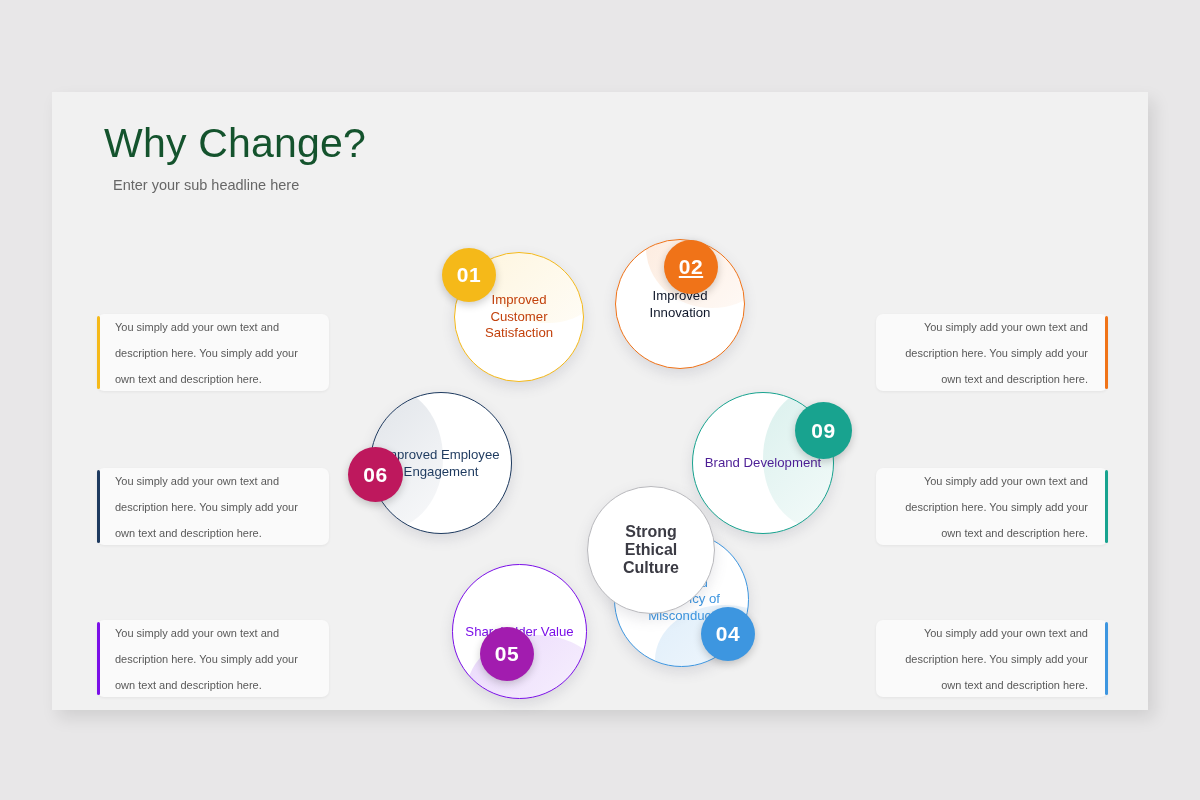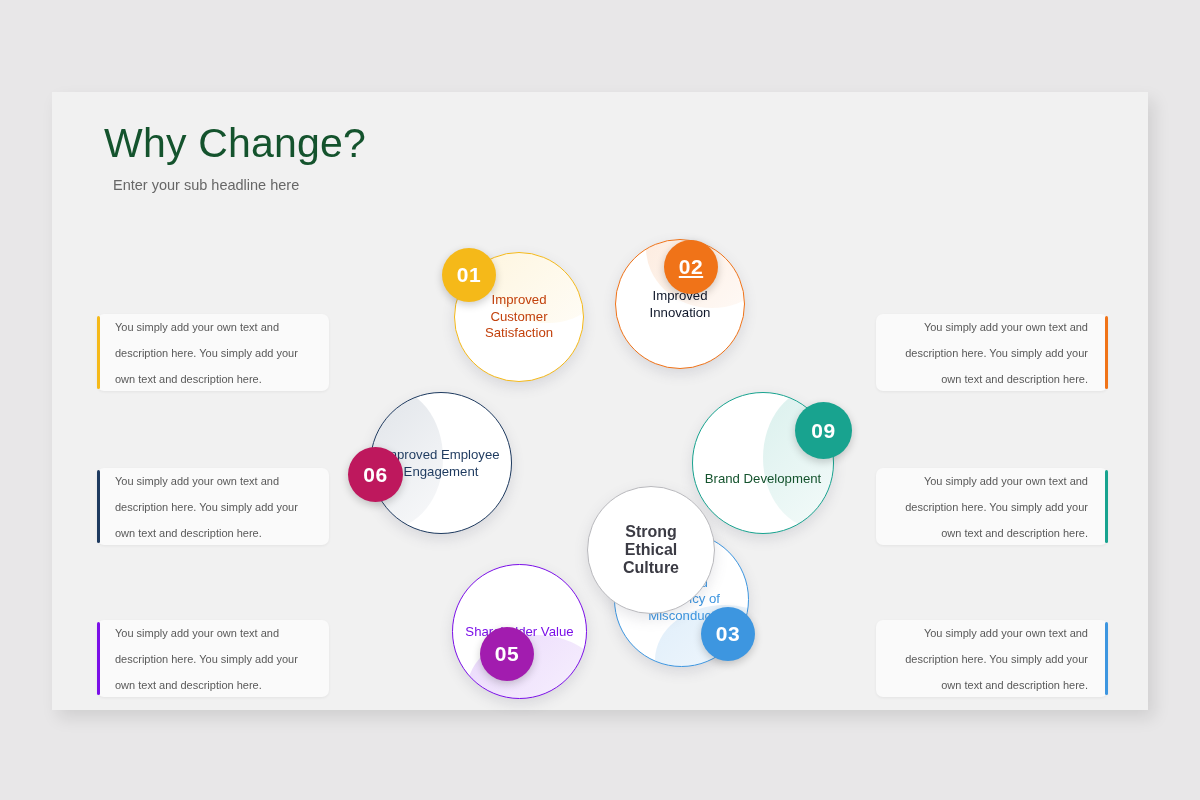--- a/index.html
+++ b/index.html
@@ -190,38 +190,38 @@
     <div class="bubble" id="b2" style="left: 563px; top: 147px; width: 130px; height: 130px; border: 1px solid rgb(240, 115, 24);">
       <div class="blob" id="blob2" style="left: 30px; top: -52px; width: 132px; height: 120px; background: linear-gradient(135deg, rgba(240, 115, 24, 0.4), rgba(240, 115, 24, 0.067));"></div>
       <div class="bubble-label" id="lbl2" style="color: #0f172a;">Improved Innovation</div>
     </div>
     <div class="badge" id="bg2" style="left: 612px; top: 148px; width: 54px; height: 54px; background: rgb(240, 115, 24); text-decoration: underline;">02</div>
   </div>
 
   <div class="node">
     <div class="bubble" id="b3" style="left: 640px; top: 300px; width: 142px; height: 142px; border: 1px solid rgb(24, 163, 143);">
       <div class="blob" id="blob3" style="left: 70px; top: -6px; width: 112px; height: 142px; background: linear-gradient(135deg, rgba(24, 163, 143, 0.4), rgba(24, 163, 143, 0.067));"></div>
-      <div class="bubble-label" id="lbl3" style="color: #14532d; margin-top: 16px;">Brand Development</div>
+      <div class="bubble-label" id="lbl3" style="color: #4c1d95;">Brand Development</div>
     </div>
     <div class="badge" id="bg3" style="left: 743px; top: 310px; width: 57px; height: 57px; background: rgb(24, 163, 143);">09</div>
   </div>
 
   <div class="node">
     <div class="bubble" id="b5" style="left: 400px; top: 472px; width: 135px; height: 135px; border: 1px solid rgb(123, 15, 232);">
       <div class="blob" id="blob5" style="left: 14px; top: 70px; width: 140px; height: 110px; background: linear-gradient(135deg, rgba(123, 15, 232, 0.4), rgba(123, 15, 232, 0.067));"></div>
       <div class="bubble-label" id="lbl5" style="color: rgb(123, 15, 232);">Shareholder Value</div>
     </div>
     <div class="badge" id="bg5" style="left: 428px; top: 535px; width: 54px; height: 54px; background: #a21caf;">05</div>
   </div>
 
   <div class="node">
     <div class="bubble" id="b4" style="left: 562px; top: 440px; width: 135px; height: 135px; border: 1px solid rgb(61, 150, 224);">
       <div class="blob" id="blob4" style="left: 40px; top: 72px; width: 140px; height: 110px; background: linear-gradient(135deg, rgba(61, 150, 224, 0.4), rgba(61, 150, 224, 0.067));"></div>
       <div class="bubble-label" id="lbl4" style="color: rgb(61, 150, 224);">Reduced Frequency of Misconduct</div>
     </div>
-    <div class="badge" id="bg4" style="left: 649px; top: 515px; width: 54px; height: 54px; background: rgb(61, 150, 224);">03</div>
+    <div class="badge" id="bg4" style="left: 649px; top: 515px; width: 54px; height: 54px; background: rgb(61, 150, 224);">04</div>
   </div>
 
   <div id="center-bubble" style="border-color: rgb(185, 185, 189);">
     <div class="bubble-label" style="color: rgb(59, 59, 68);">Strong Ethical Culture</div>
   </div>
 
 </div>
 
 </body></html>

